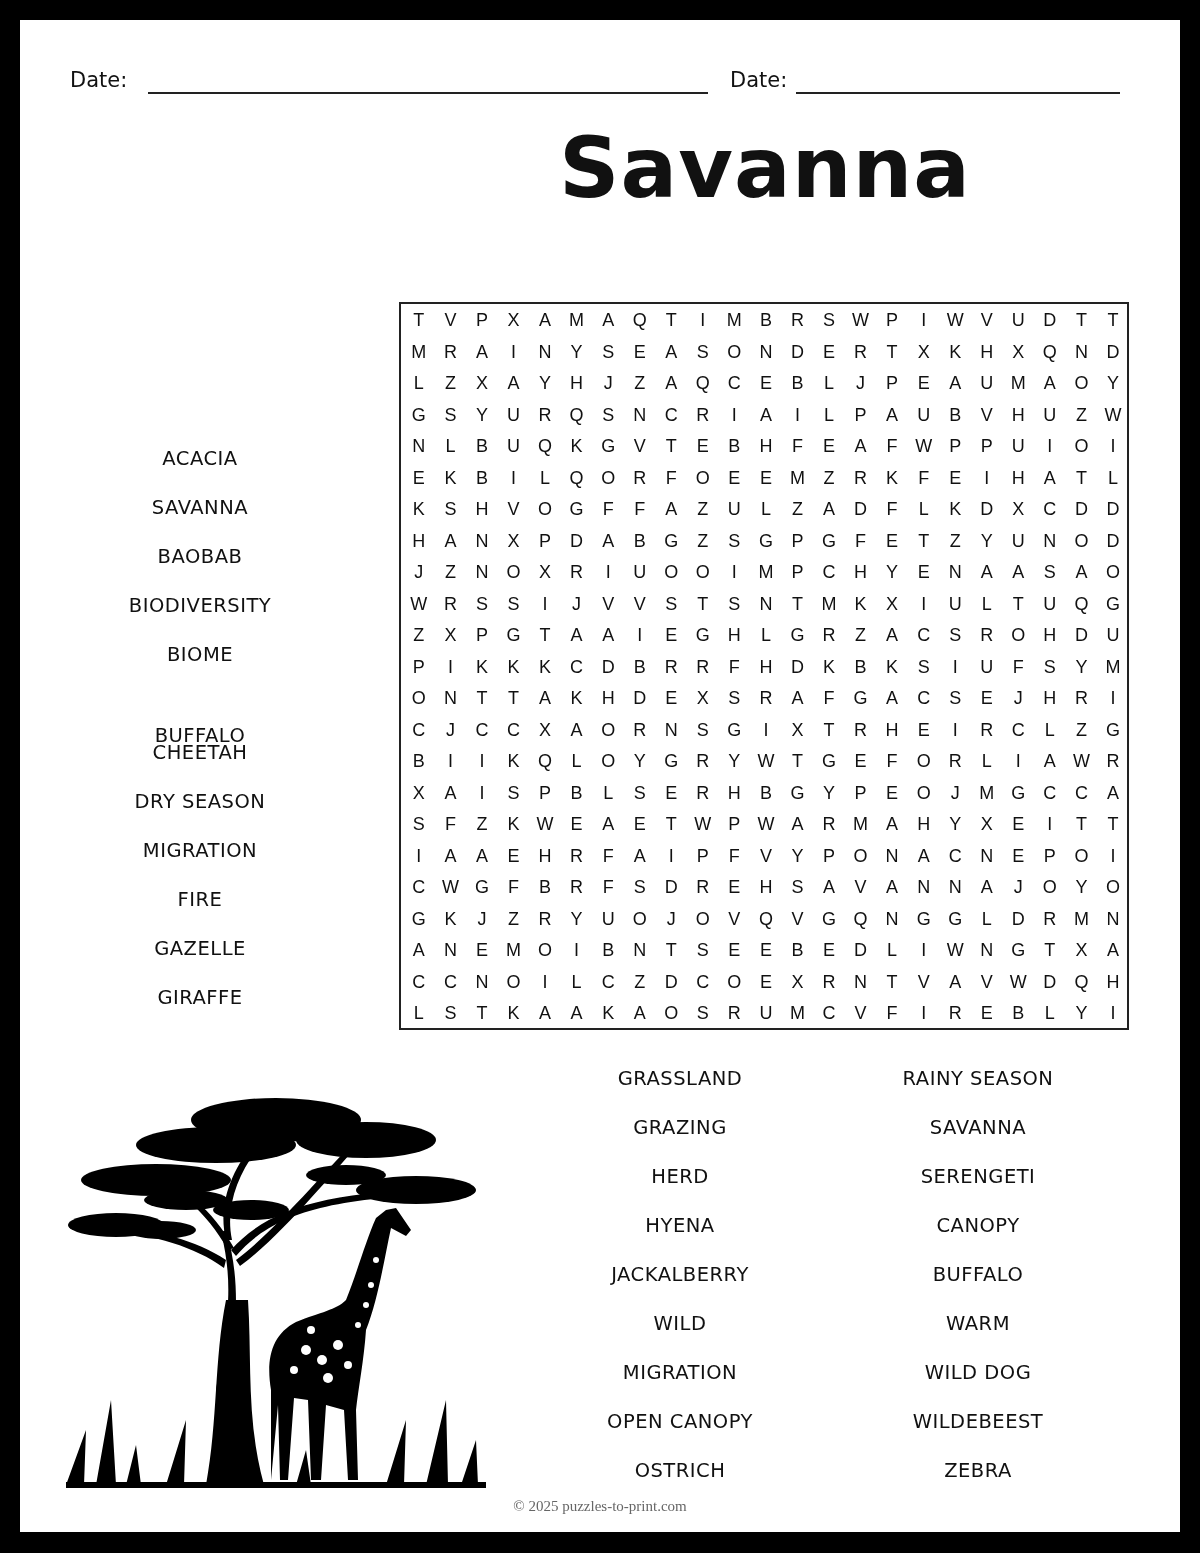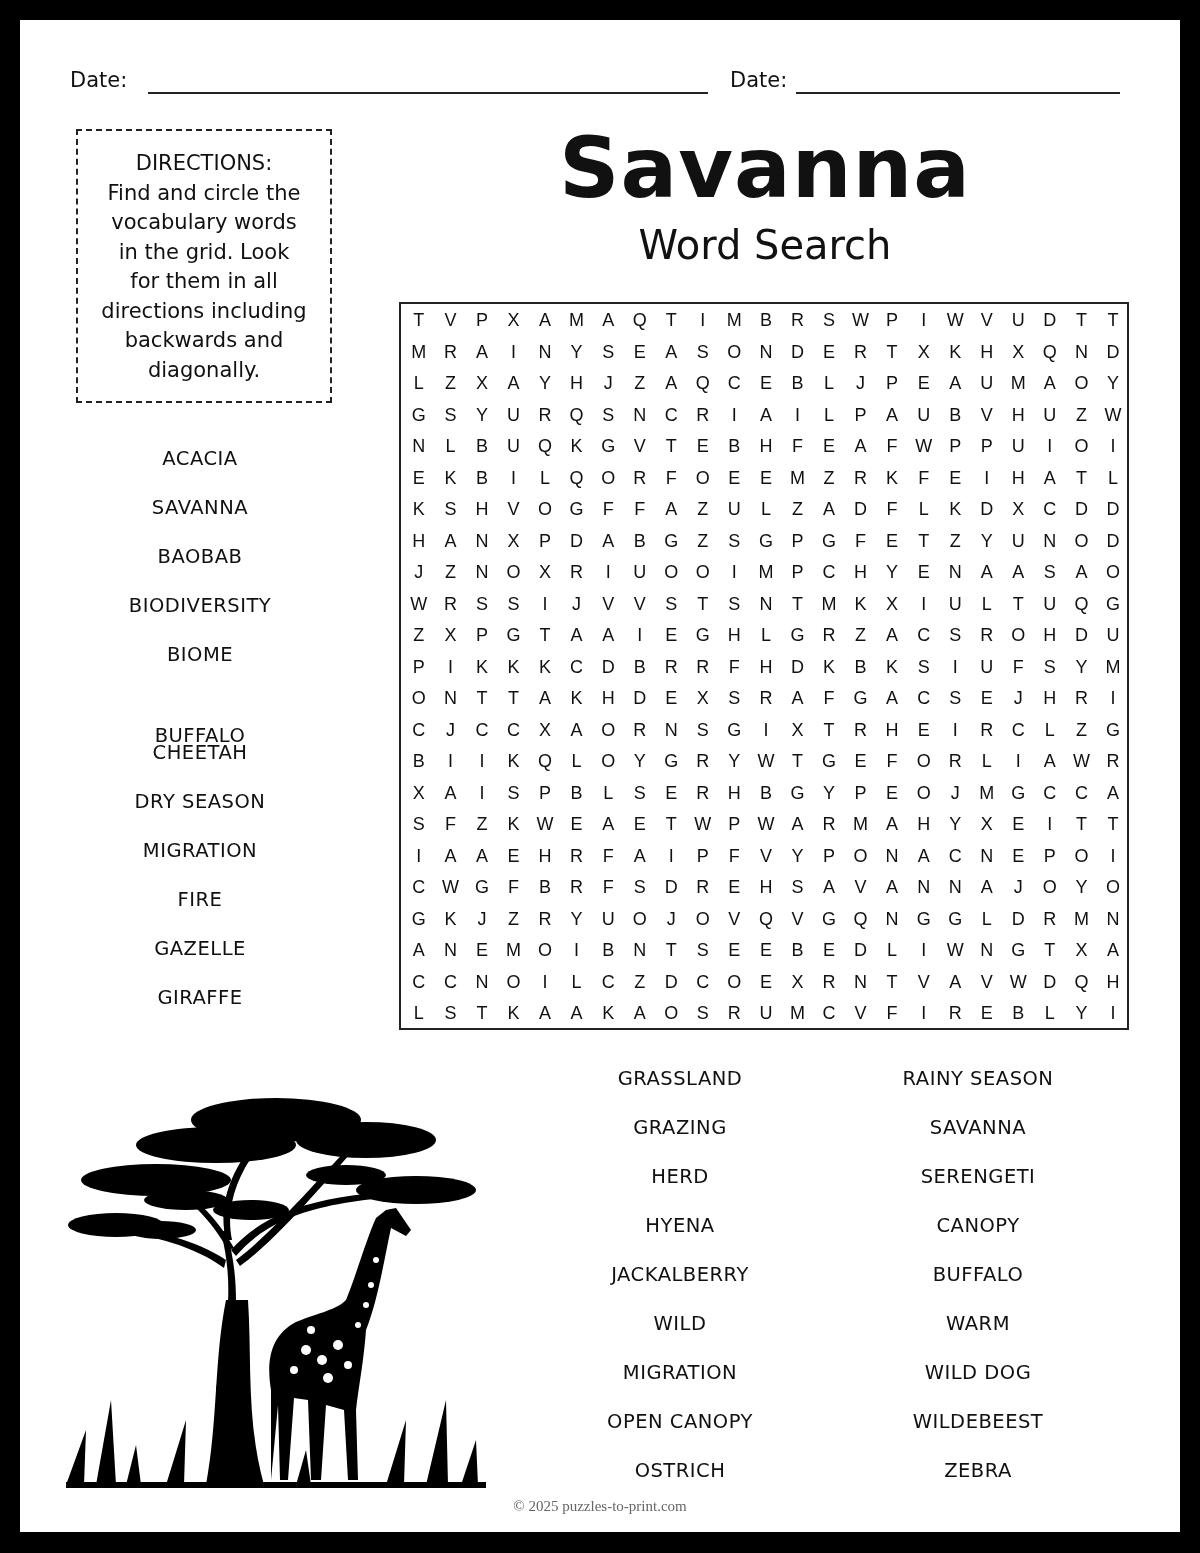--- a/index.html
+++ b/index.html
@@ -50,33 +50,22 @@
 </head>
 <body>
 
 <div class="page">
 
   <div class="abs field-label" style="left:50px; top:48px;">Date:</div>
   <div class="abs field-line" style="left:128px; top:72px; width:560px;"></div>
   <div class="abs field-label" style="left:710px; top:48px;">Date:</div>
   <div class="abs field-line" style="left:776px; top:72px; width:324px;"></div>
 
-  <div class="directions">
-    <div>DIRECTIONS:</div>
-    <div>Find and circle the</div>
-    <div>vocabulary words</div>
-    <div>in the grid.  Look</div>
-    <div>for them in all</div>
-    <div>directions including</div>
-    <div>backwards and</div>
-    <div>diagonally.</div>
-  </div>
 
   <div class="title">Savanna</div>
-  <div class="subtitle">Word Search</div>
 
   <div class="grid" id="grid">
       <div class="grid-row" style="top: 1px;">
         <span class="cell" style="left: 2px;">T</span>
         <span class="cell" style="left: 33.55px;">V</span>
         <span class="cell" style="left: 65.1px;">P</span>
         <span class="cell" style="left: 96.65px;">X</span>
         <span class="cell" style="left: 128.2px;">A</span>
         <span class="cell" style="left: 159.75px;">M</span>
         <span class="cell" style="left: 191.3px;">A</span>

